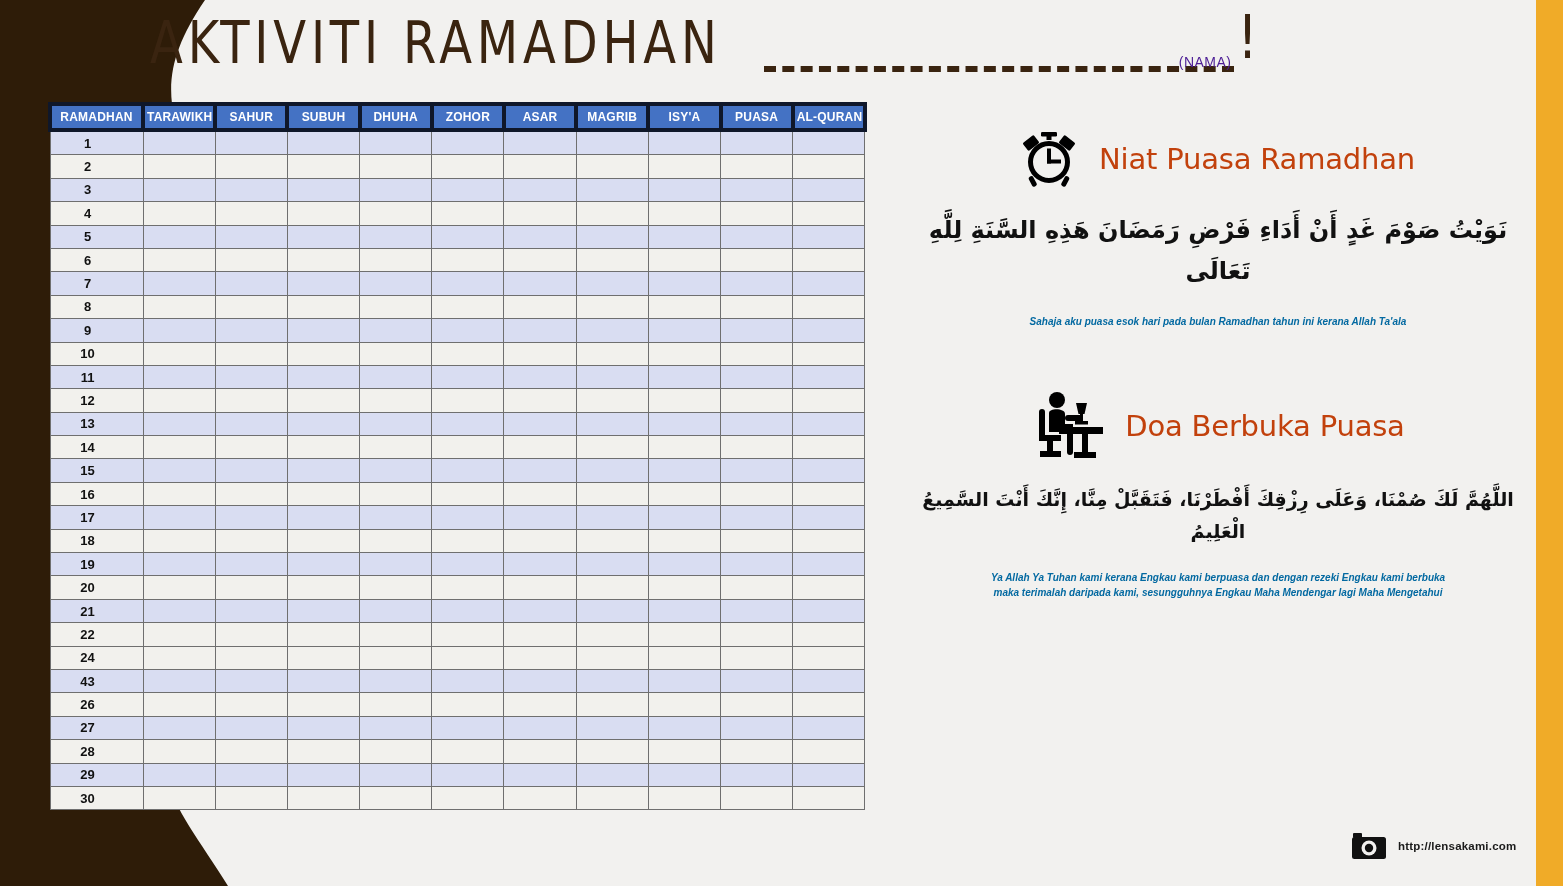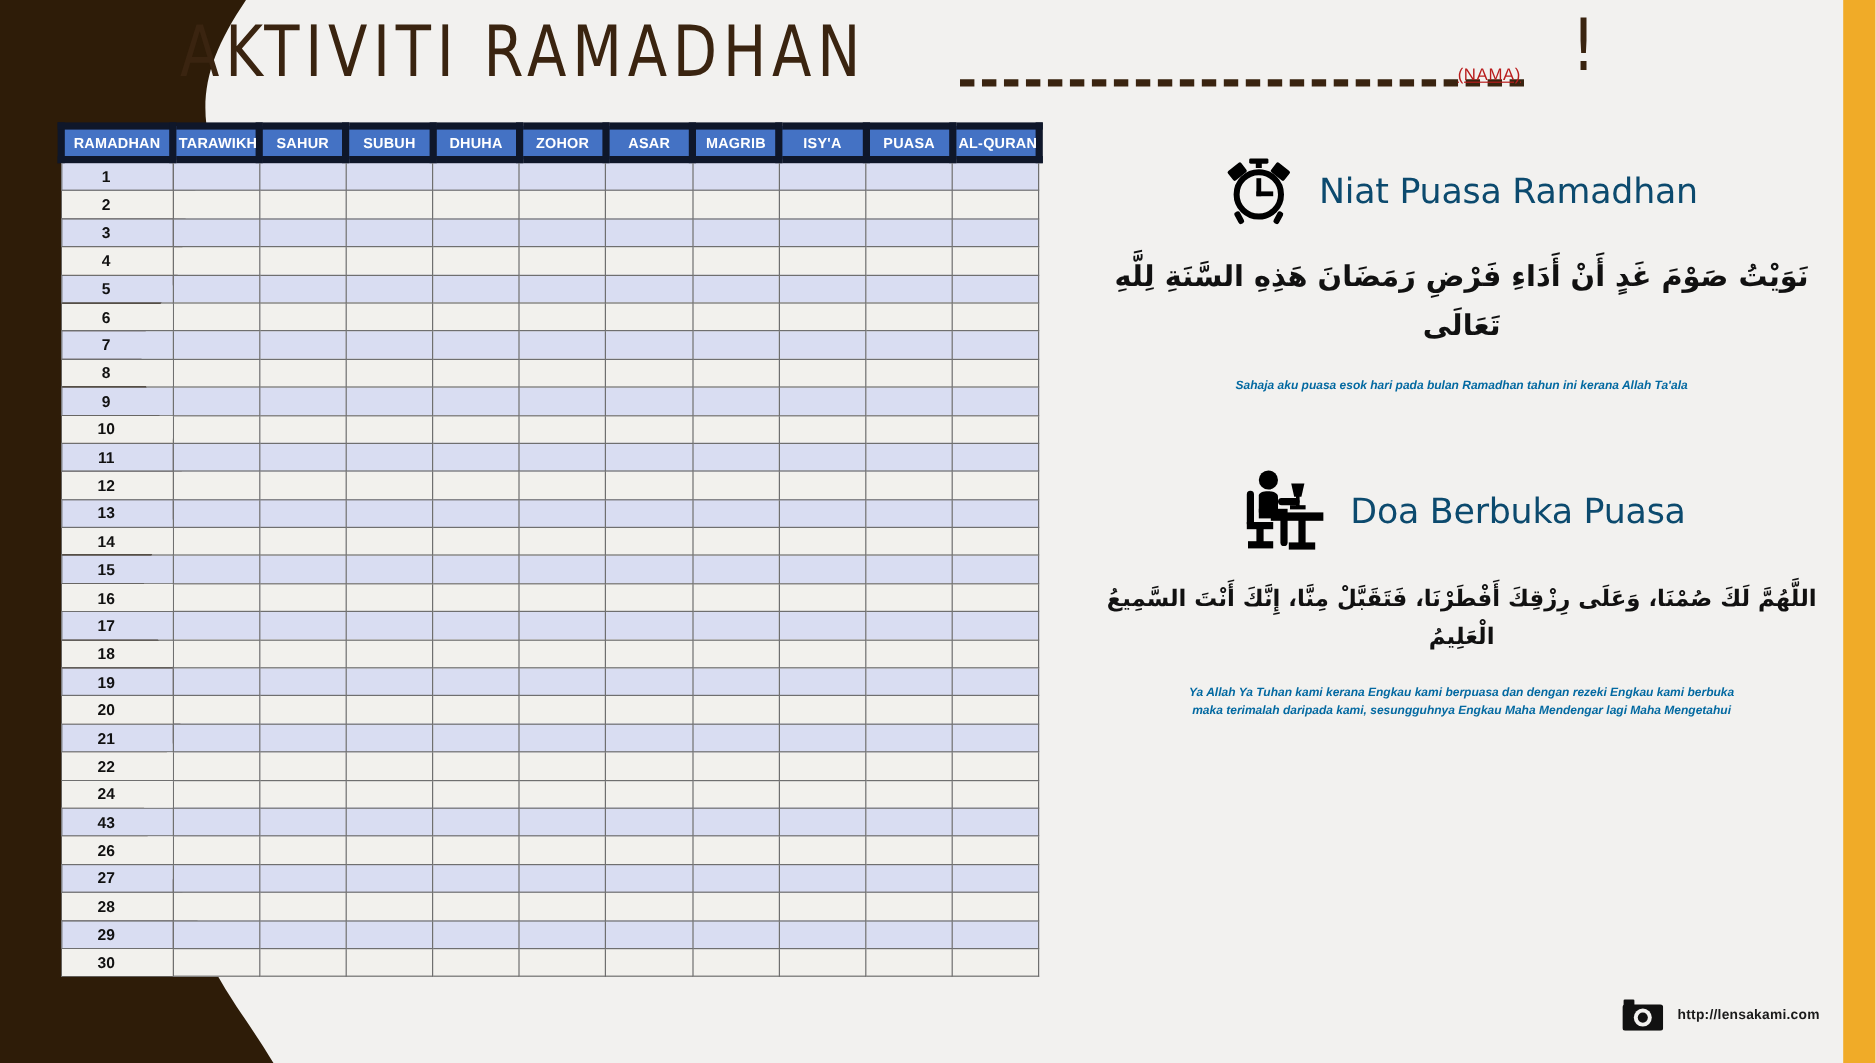--- a/index.html
+++ b/index.html
@@ -40,21 +40,20 @@
   
   #title-row {
     position: absolute;
     left: 150px;
     top: 8px;
     height: 72px;
     z-index: 4;
     display: flex;
     align-items: flex-end;
     white-space: nowrap;
-    gap: 36px;
   }
   #title-text {
     font-family: "DejaVu Sans", sans-serif;
     font-size: 50px;
     line-height: 1;
     letter-spacing: 5px;
     color: #3a2410;
     font-weight: 400;
     transform: scaleY(1.18) scaleX(0.96);
     transform-origin: left bottom;
@@ -72,23 +71,22 @@
     height: 0;
     border-bottom: 6px dashed #3a2410;
     margin-bottom: 4px;
   }
   #name-hint {
     position: absolute;
     right: 2px;
     bottom: 10px;
     font-family: "Liberation Sans", sans-serif;
     font-size: 14px;
-    color: #b91c1c;
+    color: #4c1d95;
     letter-spacing: 0.5px;
-    text-decoration: underline;
   }
   #title-bang {
     font-family: "DejaVu Sans", sans-serif;
     font-size: 50px;
     color: #3a2410;
     transform: scaleY(1.2);
     transform-origin: left bottom;
     padding-bottom: 6px;
     margin-left: 4px;
   }
@@ -108,21 +106,21 @@
   }
   table.activity th {
     background: #4472c4;
     color: #ffffff;
     font-size: 12px;
     font-weight: bold;
     letter-spacing: 0.2px;
     height: 22px;
     padding: 0 2px;
     text-align: center;
-    border: 6px solid #0f172a;
+    border: 4px solid #0f172a;
     white-space: nowrap;
   }
   table.activity td {
     height: 22.4px;
     border: 1px solid #6f6f6f;
     padding: 0;
   }
   table.activity tr.odd td {
     background: #d9ddf2;
   }
@@ -157,21 +155,21 @@
   .section { margin-bottom: 10px; }
   .section-head {
     display: flex;
     align-items: center;
     justify-content: center;
     gap: 22px;
   }
   .sec-title {
     font-family: "DejaVu Sans", sans-serif;
     font-size: 29px;
-    color: #0c4a6e;
+    color: #c2410c;
     letter-spacing: -0.2px;
     font-weight: 400;
   }
   .arabic {
     direction: rtl;
     font-family: "DejaVu Sans", sans-serif;
     font-size: 24px;
     color: #111;
     font-weight: bold;
     margin: 22px 0 0 0;

